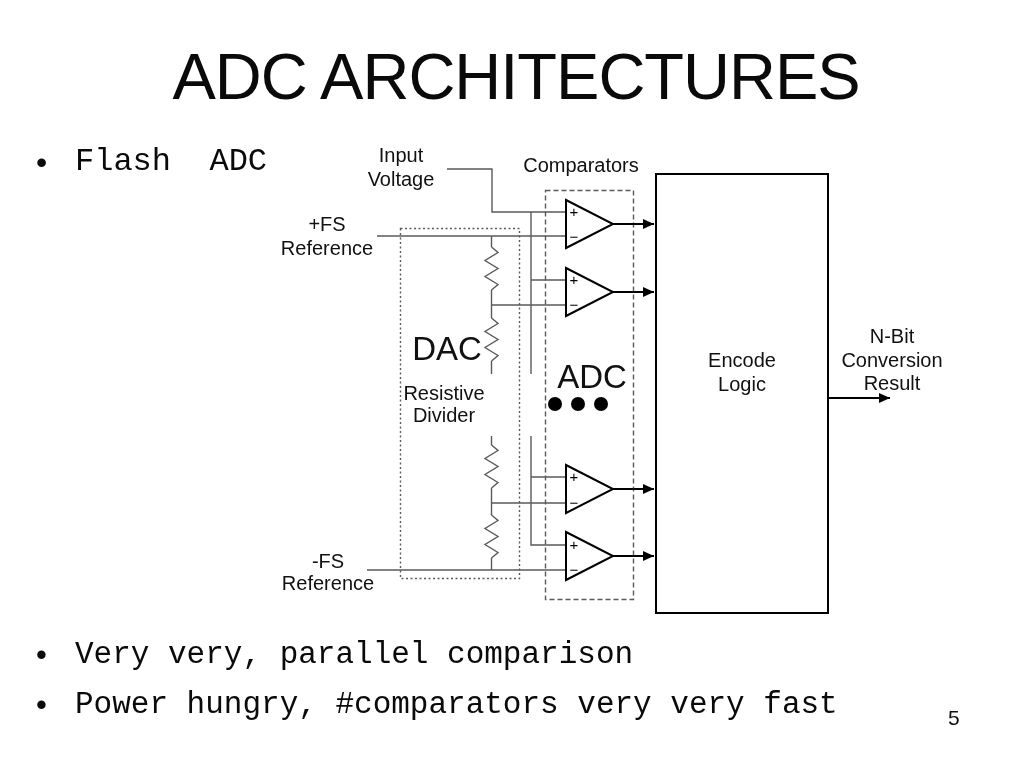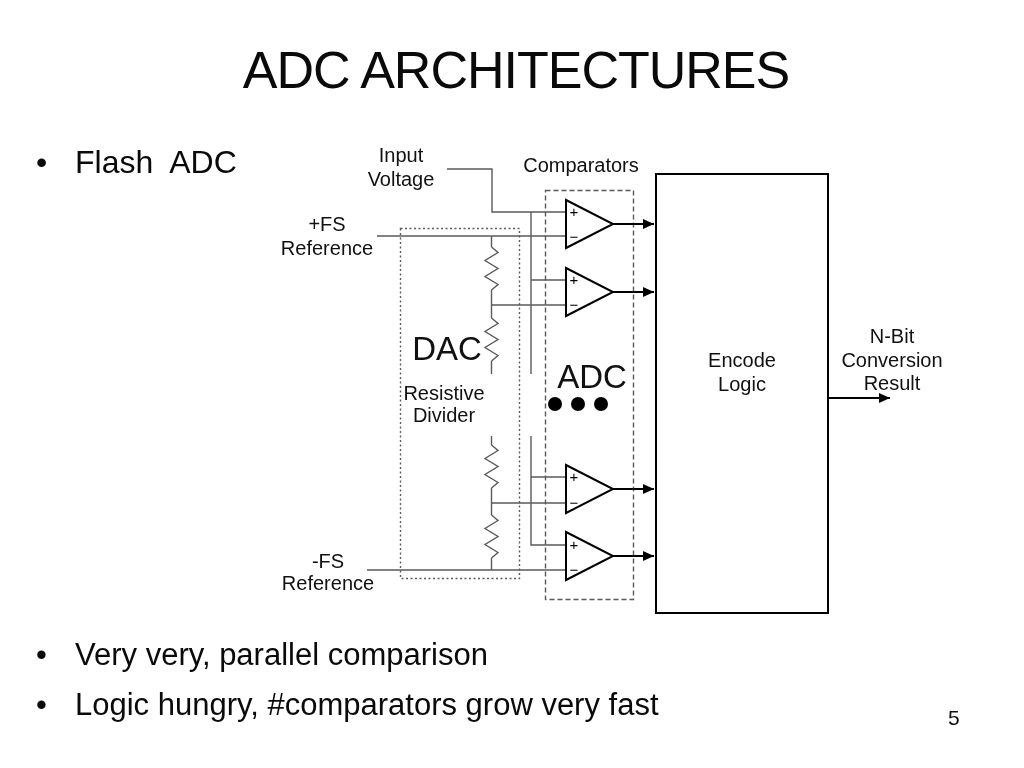--- a/index.html
+++ b/index.html
@@ -1,21 +1,21 @@
 <!DOCTYPE html>
 <html><head>
 <meta charset="utf-8">
 <style>
   html,body{margin:0;padding:0;}
   body{width:1024px;height:768px;background:#ffffff;font-family:"Liberation Sans",sans-serif;color:#000;}
   .slide{position:relative;width:1024px;height:768px;background:#fff;overflow:hidden;}
-  .title{position:absolute;left:8px;right:0;top:44px;text-align:center;font-size:52px;line-height:1;letter-spacing:-1px;color:#0a0a0a;white-space:pre;}
+  .title{position:absolute;left:8px;right:0;top:44px;text-align:center;font-size:65px;line-height:1;letter-spacing:-1px;color:#0a0a0a;white-space:pre;}
   .bullet-line{position:absolute;left:36px;display:flex;align-items:flex-start;line-height:1;color:#0a0a0a;}
   .bl-dot{width:39px;flex:0 0 39px;}
-  .bl-text{white-space:pre;}
+  .bl-text{white-space:pre;font-family:Liberation Mono, monospace;}
   .b-flash{top:146px;font-size:32px;}
   .b-fast{top:639px;font-size:31px;}
   .b-power{top:689px;font-size:31px;}
   .page-num{position:absolute;left:948px;top:707px;font-size:21px;line-height:1;color:#111;}
   svg{position:absolute;left:0;top:0;}
   svg text{font-family:"Liberation Sans",sans-serif;fill:#111;}
   .lbl{font-size:20px;text-anchor:middle;}
   .big{font-size:33px;text-anchor:middle;}
   .pm{font-size:15px;text-anchor:middle;fill:#000;}
   .wire{stroke:#5a5a5a;stroke-width:1.4;fill:none;}
@@ -130,18 +130,18 @@
     </g>
   </svg>
 
   <div class="bullet-line b-fast">
     <span class="bl-dot">•</span>
     <span class="bl-text">Very very, parallel comparison</span>
   </div>
 
   <div class="bullet-line b-power">
     <span class="bl-dot">•</span>
-    <span class="bl-text">Logic hungry, #comparators grow very fast</span>
+    <span class="bl-text">Power hungry, #comparators very very fast</span>
   </div>
 
   <div class="page-num">5</div>
 
 </div>
 
 </body></html>

